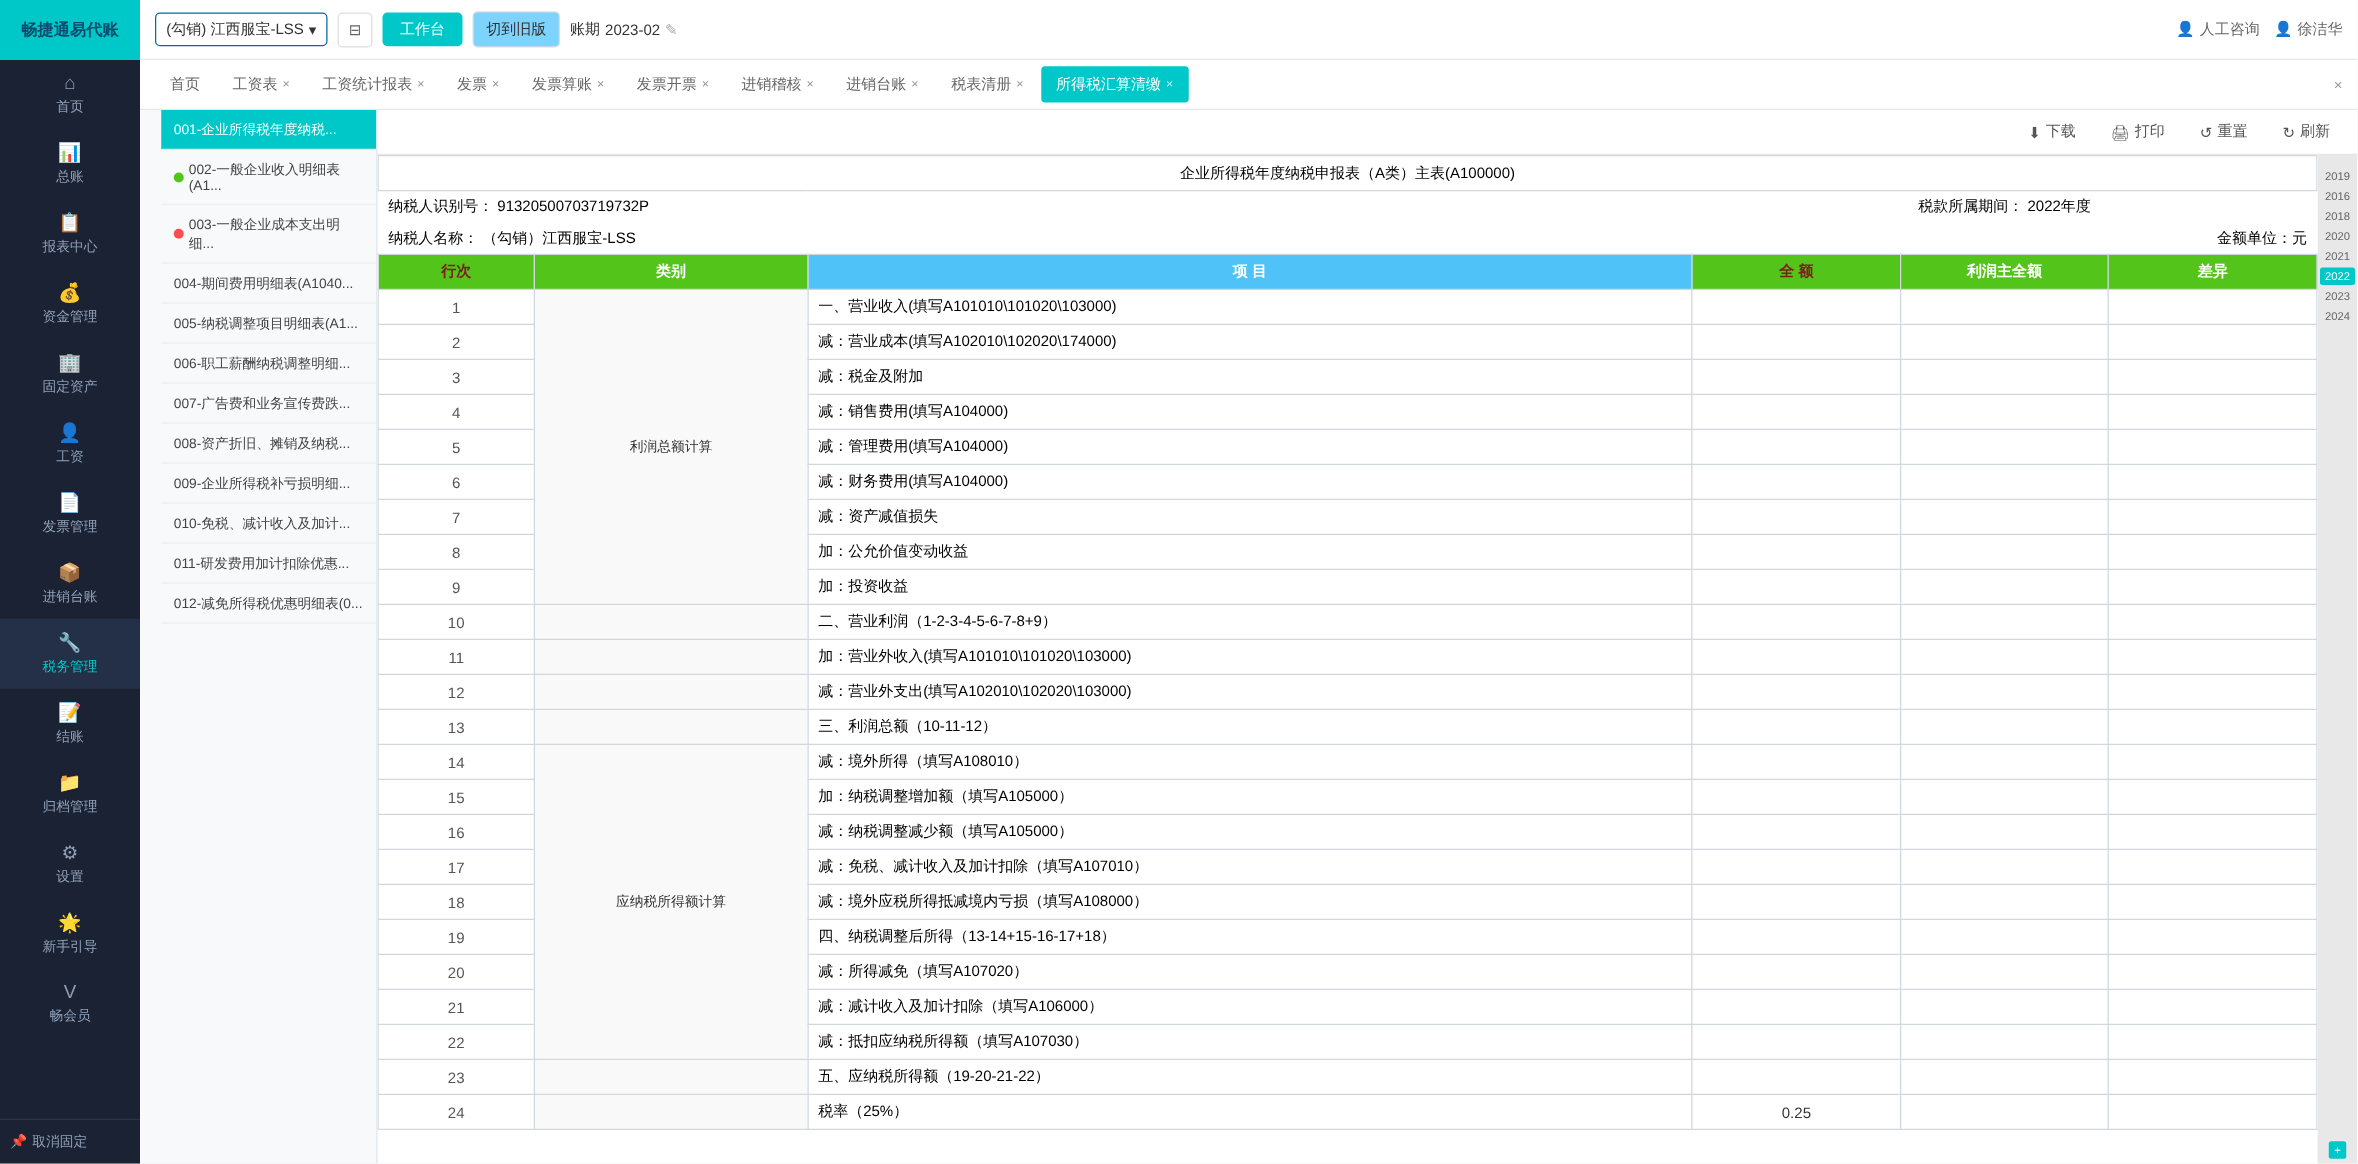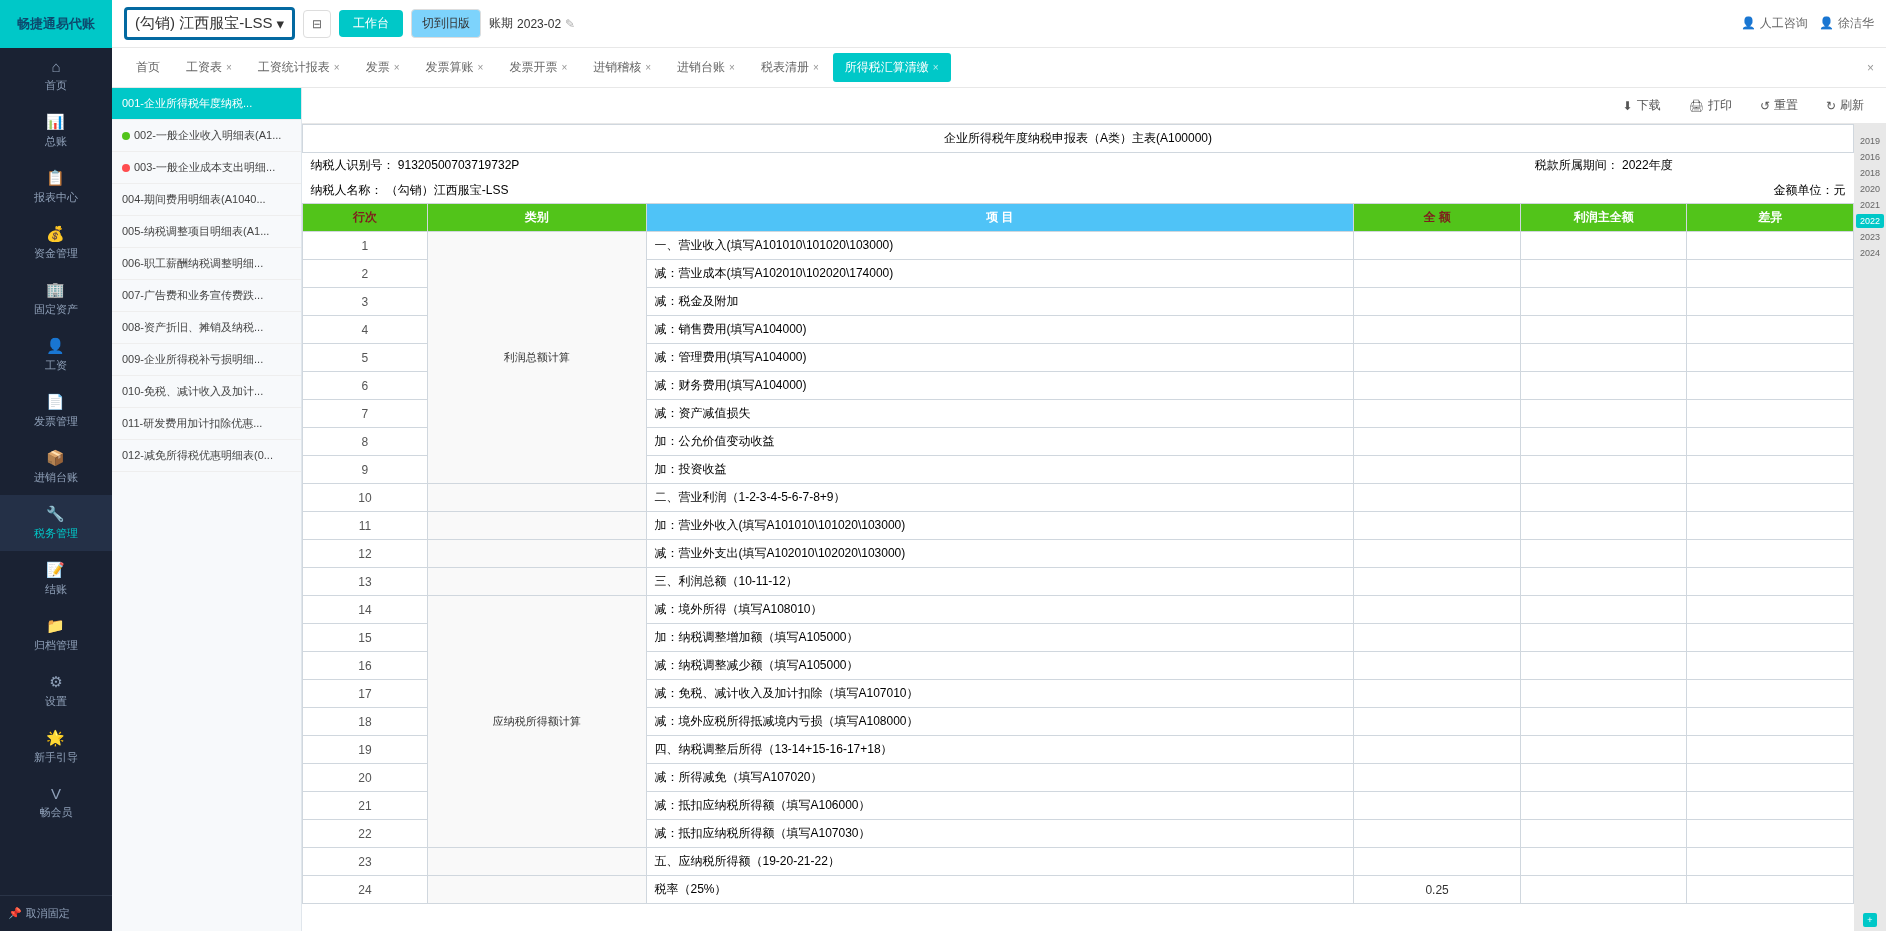--- a/index.html
+++ b/index.html
@@ -12,38 +12,38 @@
     .sidebar-item.active { background: #243047; color: #00c8c8; }
     .sidebar-item .icon { font-size: 15px; }
     .sidebar-bottom { margin-top: auto; border-top: 1px solid #2a3447; }
     .sidebar-bottom .sidebar-item { flex-direction: row; padding: 10px 8px; gap: 5px; font-size: 11px; }
 
     
     .main { flex: 1; display: flex; flex-direction: column; overflow: hidden; }
 
     
     .topbar { height: 48px; background: white; display: flex; align-items: center; padding: 0 12px; gap: 8px; border-bottom: 1px solid #e8e8e8; flex-shrink: 0; }
-    .topbar-company { display: flex; align-items: center; gap: 4px; border: 3px solid #0369a1; border-radius: 4px; padding: 4px 8px; font-size: 15px; color: #333; cursor: pointer; }
+    .topbar-company { display: flex; align-items: center; gap: 4px; border: 1px solid #0369a1; border-radius: 4px; padding: 4px 8px; font-size: 12px; color: #333; cursor: pointer; }
     .topbar-icon-btn { width: 28px; height: 28px; border: 1px solid #ddd; border-radius: 4px; display: flex; align-items: center; justify-content: center; cursor: pointer; color: #666; }
     .topbar-btn { background: #00c8c8; color: white; border: none; border-radius: 4px; padding: 5px 14px; font-size: 12px; cursor: pointer; }
     .topbar-btn-outline { background: #7dd3fc; color: #333; border: 1px solid #ddd; border-radius: 4px; padding: 5px 10px; font-size: 12px; cursor: pointer; }
     .topbar-right { margin-left: auto; display: flex; align-items: center; gap: 12px; color: #666; font-size: 12px; }
 
     
     .nav-tabs { height: 40px; background: white; display: flex; align-items: center; padding: 0 12px; border-bottom: 1px solid #e8e8e8; gap: 2px; flex-shrink: 0; }
     .nav-tab { padding: 6px 12px; font-size: 12px; color: #666; cursor: pointer; border-radius: 3px; display: flex; align-items: center; gap: 4px; white-space: nowrap; }
     .nav-tab.active { background: #00c8c8; color: white; }
     .nav-tab .close { font-size: 10px; opacity: 0.7; }
     .nav-close-right { margin-left: auto; color: #999; cursor: pointer; }
 
     
     .content { flex: 1; display: flex; overflow: hidden; }
 
     
-    .left-panel { width: 190px; background: #f7f9fb; border-right: 1px solid #e0e6ec; display: flex; flex-direction: column; flex-shrink: 0; overflow-y: auto; }
+    .left-panel { width: 190px; background: #f7f9fb; border-right: 1px solid #e0e6ec; display: flex; flex-direction: column; flex-shrink: 0; overflow-y: auto; padding-left: 17px; }
     .left-panel-item { padding: 8px 10px; font-size: 11px; color: #444; cursor: pointer; border-bottom: 1px solid #eee; display: flex; align-items: center; gap: 4px; }
     .left-panel-item.active { background: #00c8c8; color: white; }
     .left-panel-item .status-dot { width: 8px; height: 8px; border-radius: 50%; flex-shrink: 0; }
     .dot-green { background: #52c41a; }
     .dot-red { background: #ff4d4f; }
 
     
     .right-area { flex: 1; display: flex; flex-direction: column; overflow: hidden; }
 
     
@@ -467,21 +467,21 @@
             </tr>
             <tr>
               <td class="row-num">20</td>
               <td class="item-name">减：所得减免（填写A107020）</td>
               <td></td>
               <td></td>
               <td></td>
             </tr>
             <tr>
               <td class="row-num">21</td>
-              <td class="item-name">减：抵扣应纳税所得额（填写A106000）</td>
+              <td class="item-name">减：减计收入及加计扣除（填写A106000）</td>
               <td></td>
               <td></td>
               <td></td>
             </tr>
             <tr>
               <td class="row-num">22</td>
               <td class="item-name">减：抵扣应纳税所得额（填写A107030）</td>
               <td></td>
               <td></td>
               <td></td>

